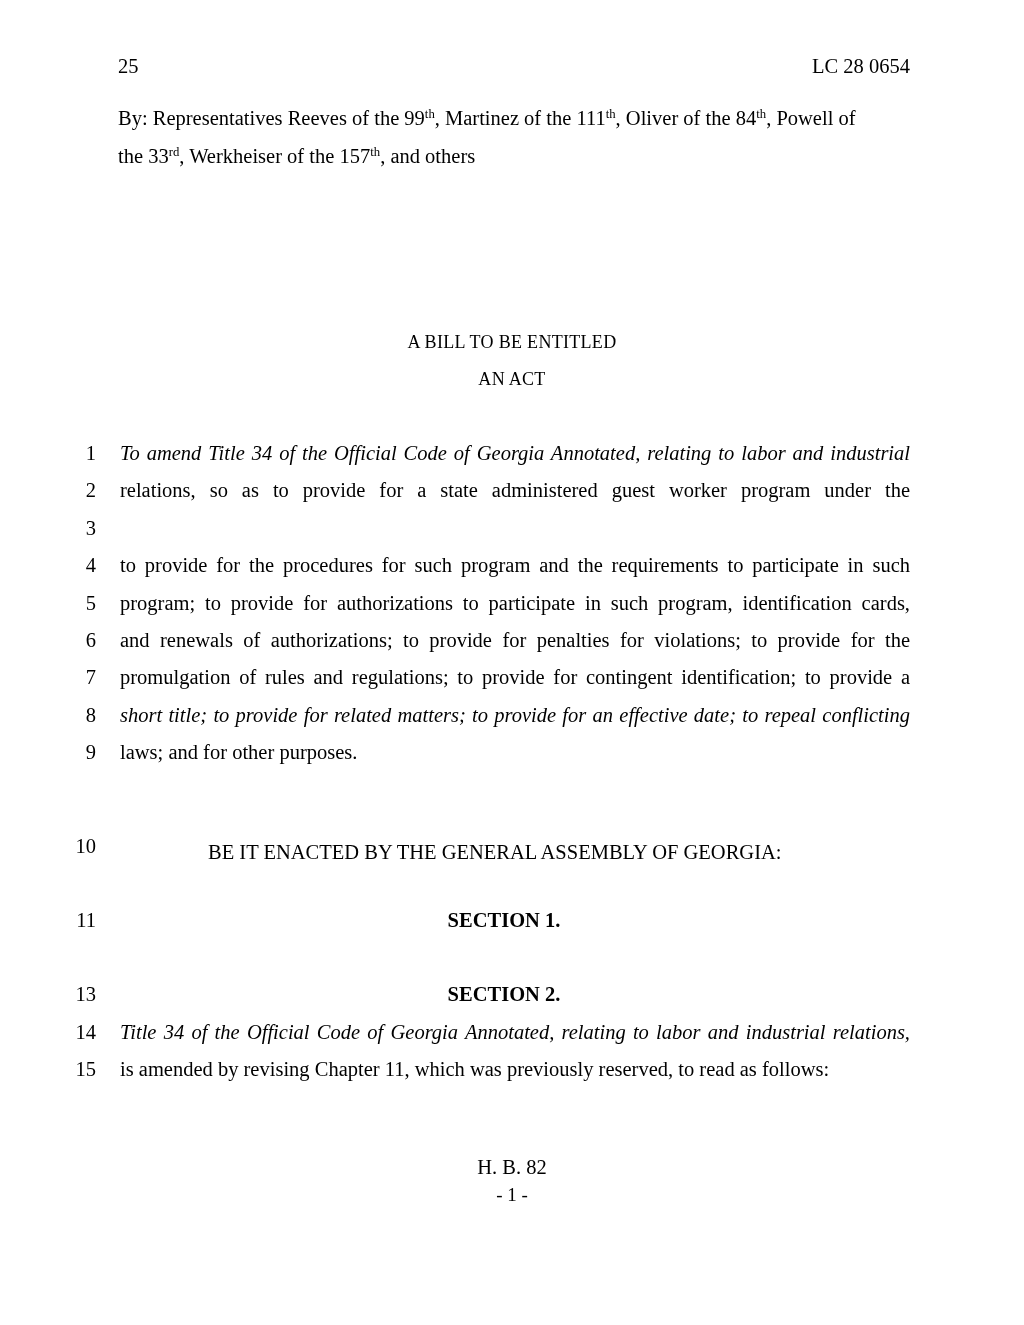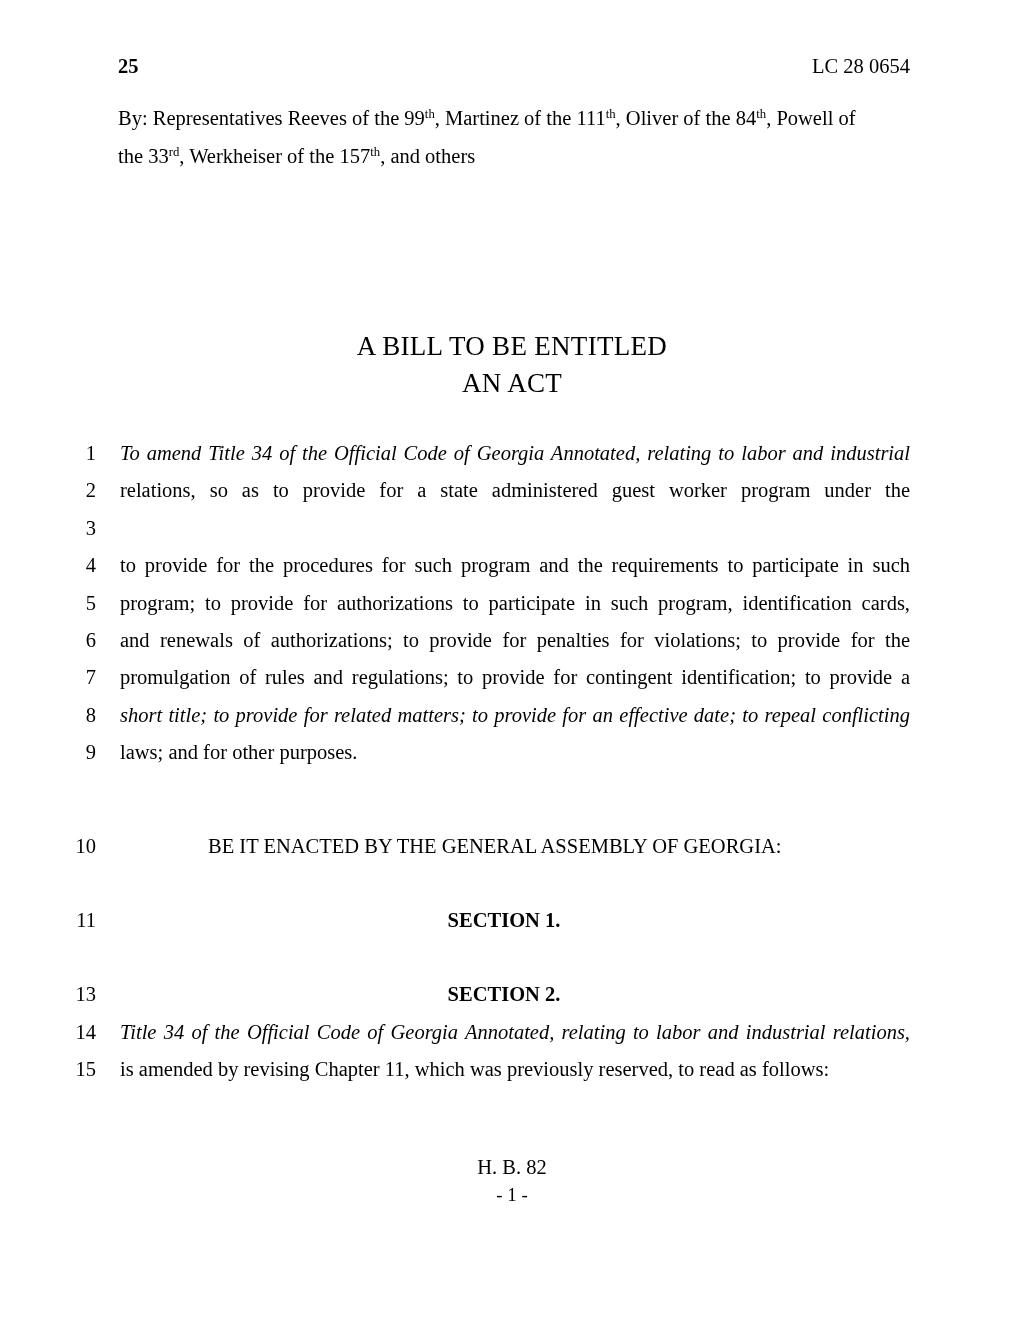--- a/index.html
+++ b/index.html
@@ -28,21 +28,21 @@
     position: absolute;
     left: 118px;
     top: 56px;
     width: 792px;
     display: flex;
     justify-content: space-between;
     align-items: baseline;
     font-size: 20.5px;
     line-height: 1;
   }
-  .doc-header .hdr-left  { text-align: right; font-weight: bold; }
+  .doc-header .hdr-left  { text-align: right; }
   .doc-header .hdr-right { text-align: right; }
 
   
   .bill-block {
     position: absolute;
     left: 118px;
     top: 100px;
     width: 792px;
     font-size: 20.5px;
   }
@@ -59,21 +59,21 @@
     vertical-align: 0.52em;
     line-height: 0;
   }
 
   
   .center-title {
     position: absolute;
     left: 0;
     width: 1024px;
     text-align: center;
-    font-size: 27px;
+    font-size: 18px;
     line-height: 1;
     letter-spacing: 0.3px;
   }
   #title-entitled { top: 333px; }
   #title-anact    { top: 370px; }
 
   
   .body-area {
     position: absolute;
     left: 0;
@@ -122,20 +122,21 @@
     text-align: center;
     font-weight: bold;
     width: 790px;
     left: 120px;
     margin-left: -11px;
   }
   .num-line .ltext.enacting {
     text-align: left;
     white-space: nowrap;
     padding-left: 88px;
+    margin-top: 6px;
   }
   .gap-md { height: 37px; }
   .gap-lg { height: 56px; }
 
   
   .footer {
     position: absolute;
     left: 0;
     width: 1024px;
     text-align: center;

